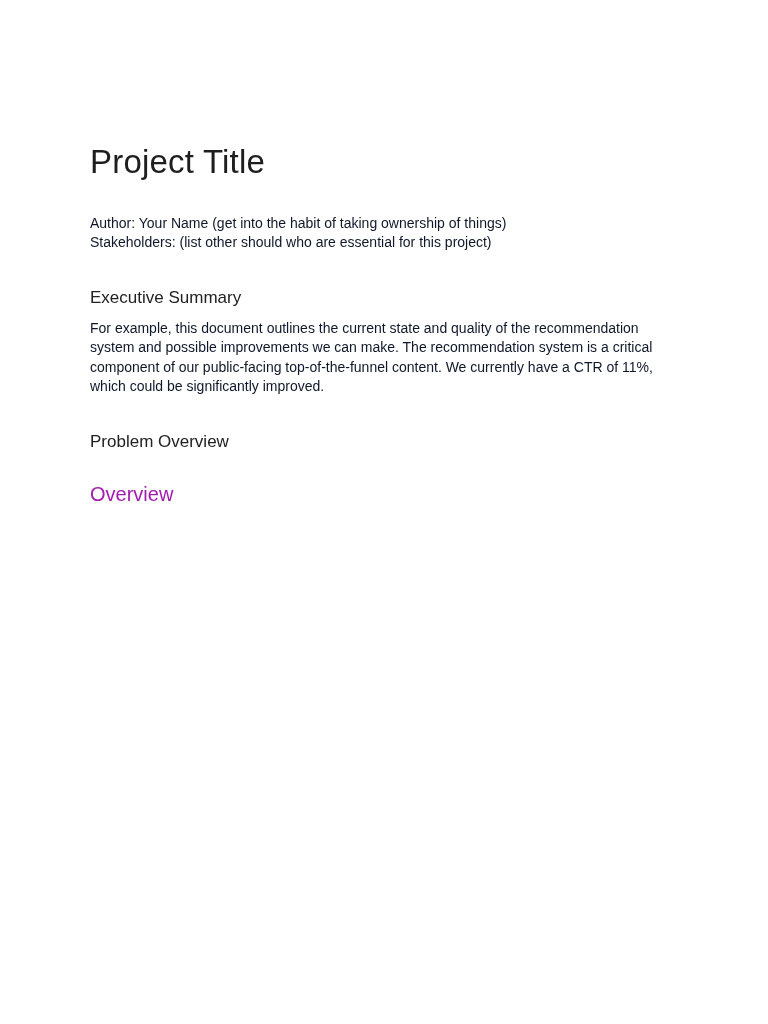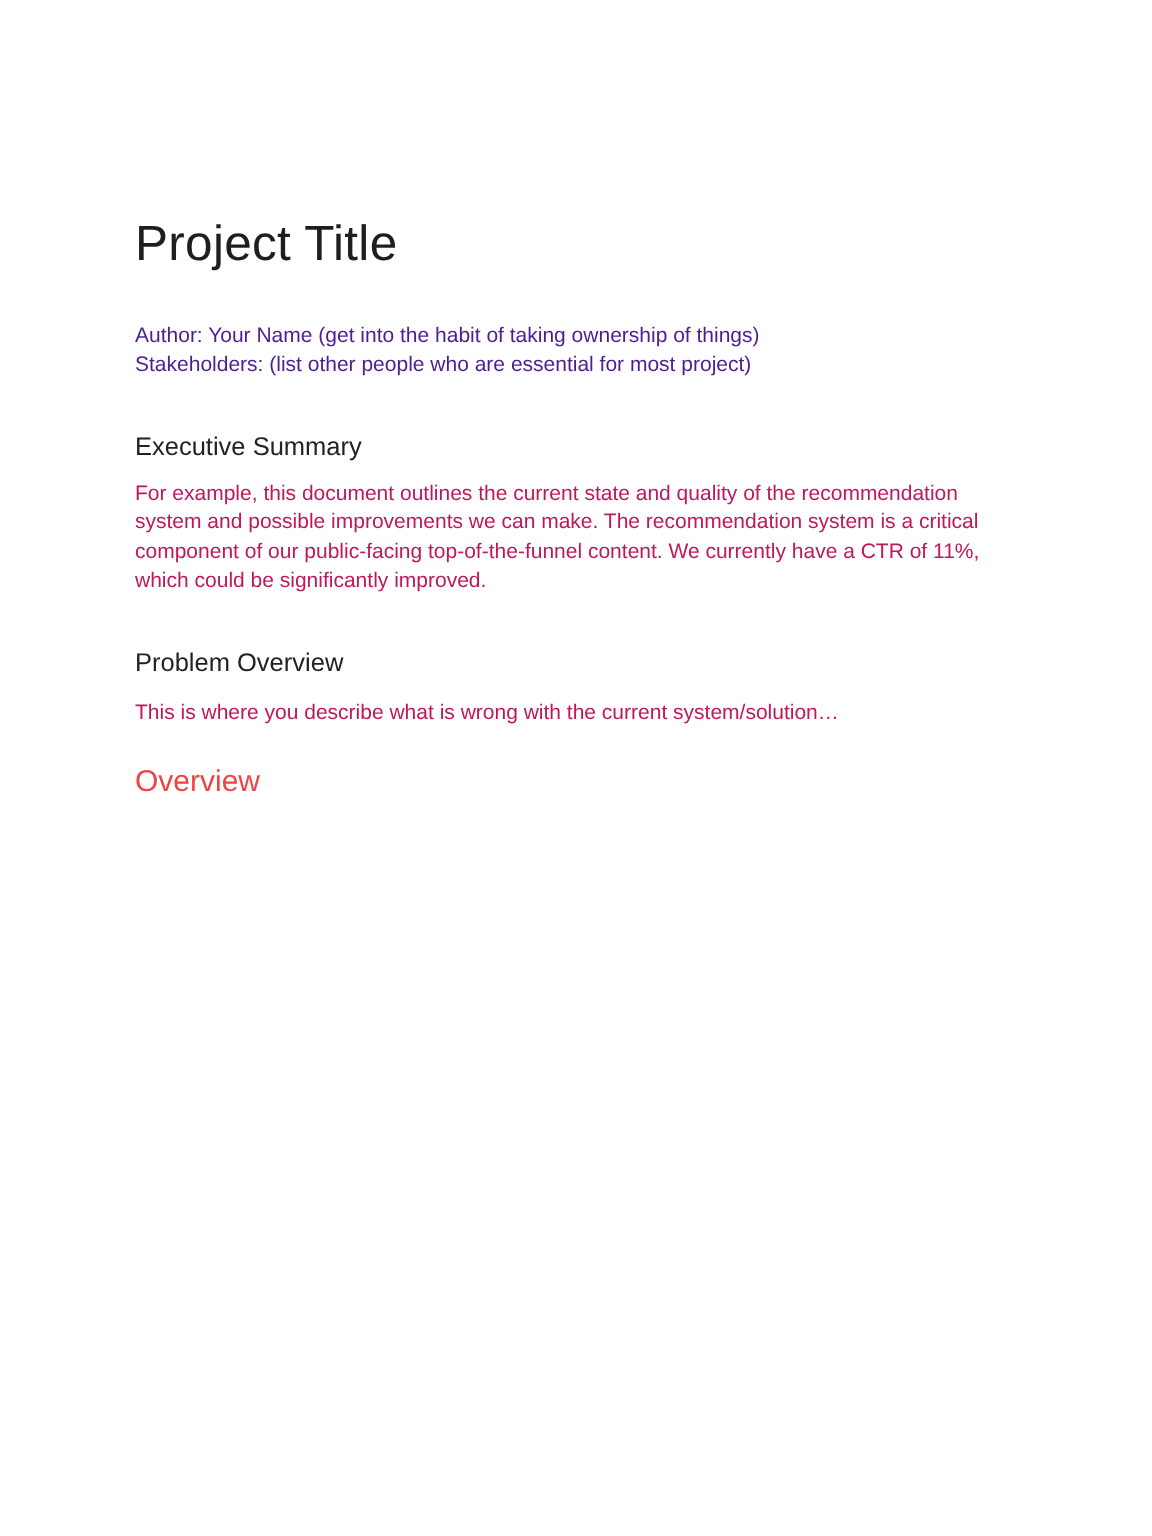--- a/index.html
+++ b/index.html
@@ -19,41 +19,41 @@
   .doc-title {
     font-size: 33px;
     font-weight: 400;
     color: #1e1e1e;
     letter-spacing: 0.2px;
     line-height: 1.15;
   }
   .meta-block {
     margin-top: 33px;
     font-size: 14px;
-    color: #4c1d95;
+    color: #0f172a;
     line-height: 19px;
   }
   h2.section-heading {
     margin-top: 31px;
     font-size: 17px;
     font-weight: 400;
     color: #222222;
     line-height: 30px;
   }
   h3.sub-heading {
     margin-top: 25px;
     font-size: 20px;
     font-weight: 400;
-    color: #ef4444;
+    color: #a21caf;
     line-height: 25px;
   }
   p.body-text {
     margin-top: 6px;
     font-size: 14px;
-    color: #be185d;
+    color: #0f172a;
     line-height: 19.3px;
     max-width: 592px;
   }
   p.tight { margin-top: 8px; }
   .diagram-wrap {
     margin-top: 19px;
     margin-left: 5px;
     width: 400px;
     height: 292px;
   }
@@ -69,27 +69,26 @@
 </style>
 </head>
 <body>
 
 <div class="page">
 
   <h1 class="doc-title">Project Title</h1>
 
   <div class="meta-block">
     <div>Author: Your Name (get into the habit of taking ownership of things)</div>
-    <div>Stakeholders: (list other people who are essential for most project)</div>
+    <div>Stakeholders: (list other should who are essential for this project)</div>
   </div>
 
   <h2 class="section-heading">Executive Summary</h2>
   <p class="body-text">For example, this document outlines the current state and quality of the recommendation system and possible improvements we can make. The recommendation system is a critical component of our public-facing top-of-the-funnel content. We currently have a CTR of 11%, which could be significantly improved.</p>
 
   <h2 class="section-heading">Problem Overview</h2>
-  <p class="body-text tight">This is where you describe what is wrong with the current system/solution…</p>
 
 
   <h3 class="sub-heading">Overview</h3>
 
 
 
 </div>
 
 </body></html>

